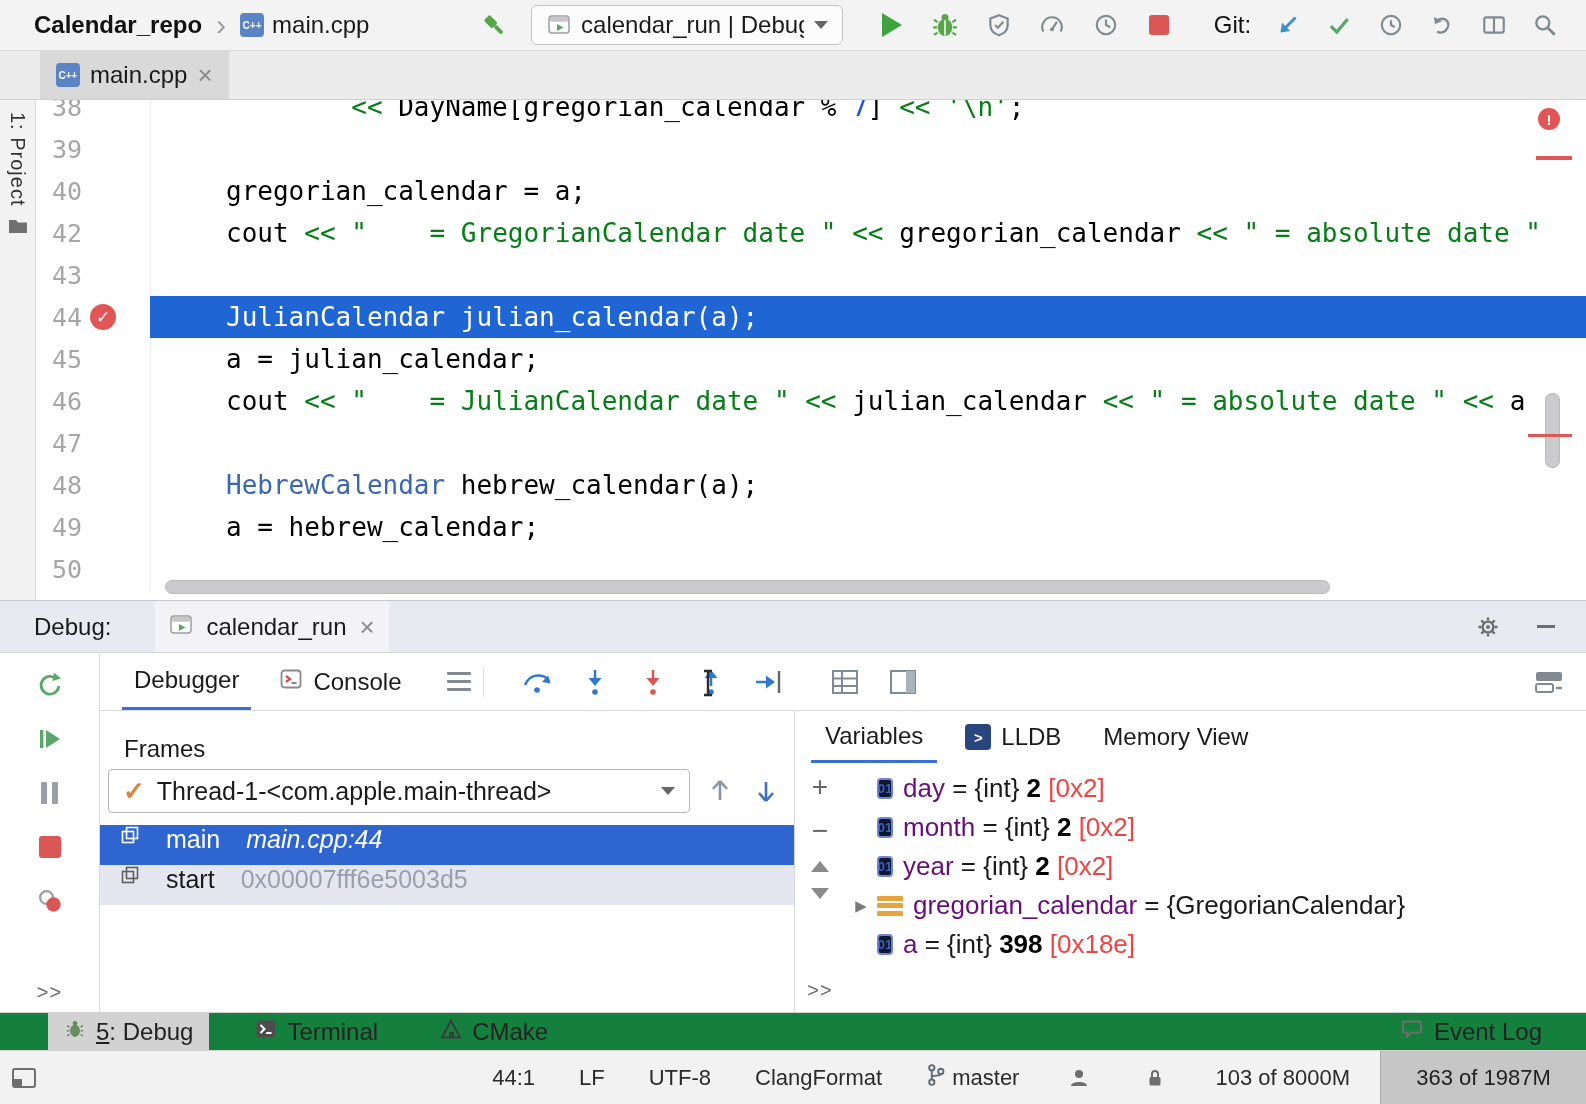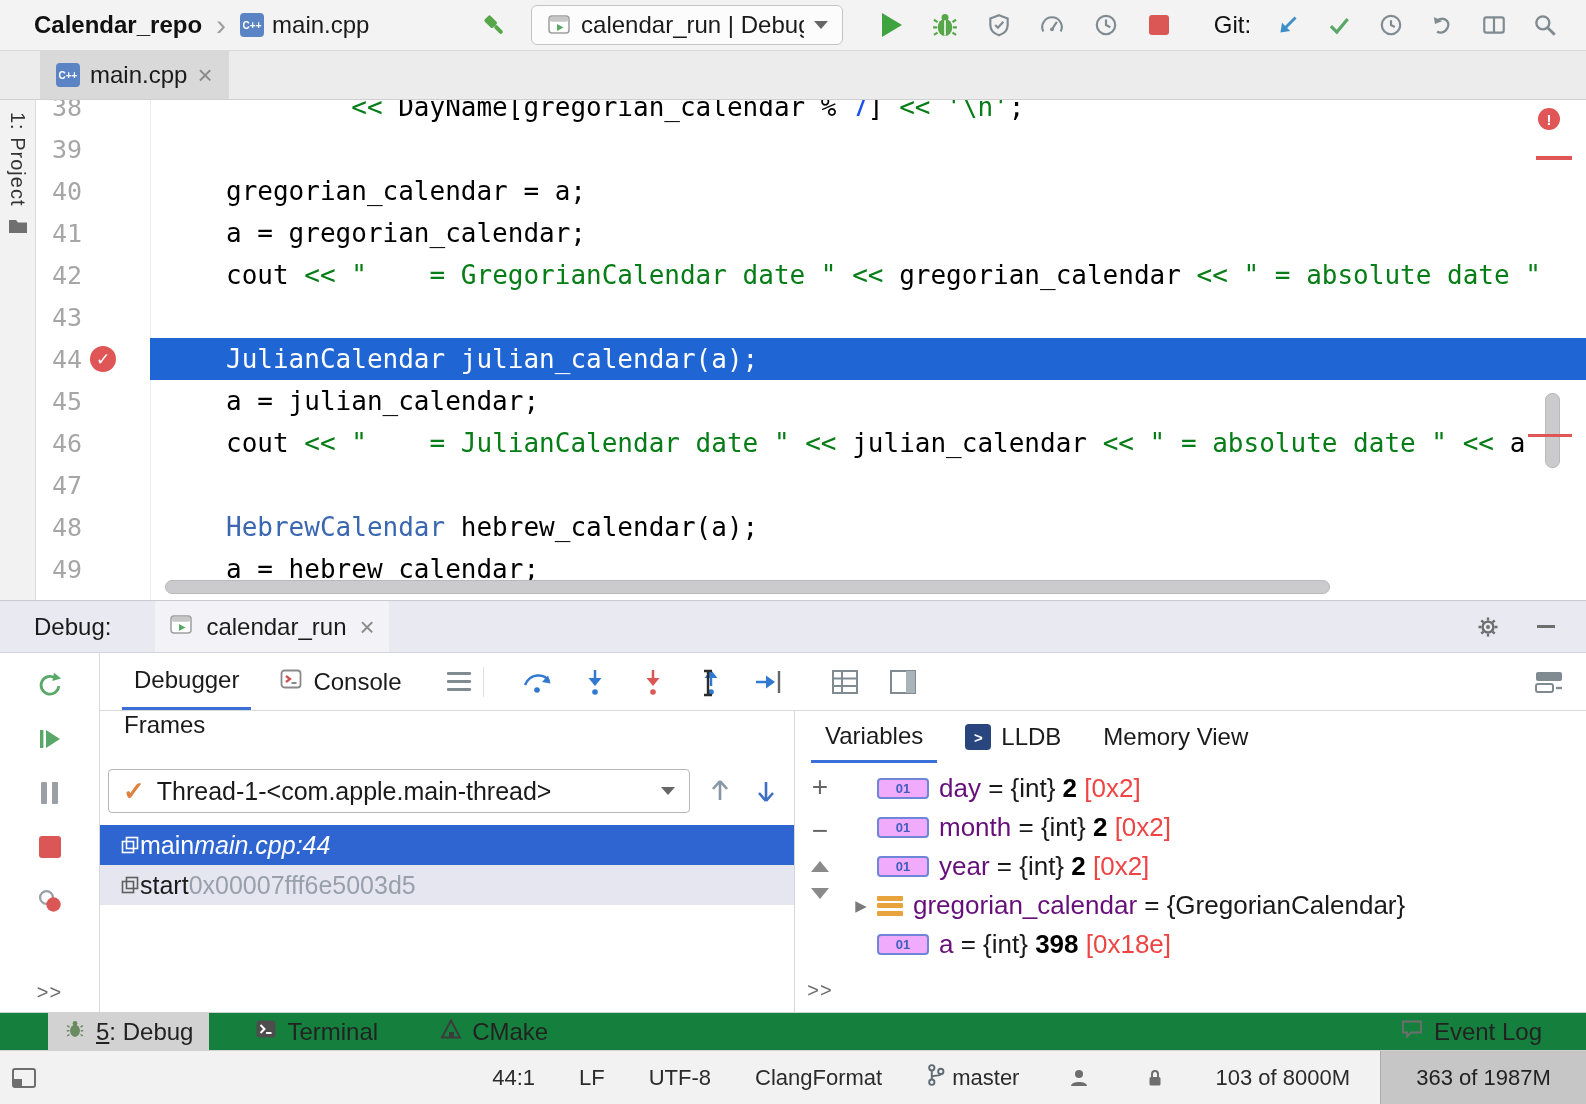--- a/index.html
+++ b/index.html
@@ -90,29 +90,29 @@
   .dtab{height:100%;display:flex;align-items:center;gap:10px;padding:0 12px;font-size:24px}
   .dtab.active{border-bottom:3px solid var(--accent,#3a6fd8)}
   .vdiv{width:1px;height:30px;background:#ddd;margin:0 12px}
   .stepicon{margin-left:24px;display:inline-flex;align-items:center;justify-content:center;width:34px;height:34px}
   .burger{display:inline-flex;flex-direction:column;gap:5px;margin-left:34px}
   .burger i{width:24px;height:3px;background:#7f8b91;border-radius:1px}
   .dbg-content{flex:1;display:flex}
 
   
   .frames-panel{flex:0 0 695px;border-right:1px solid #d6d6d6;display:flex;flex-direction:column}
-  .panel-title-row{height:52px;display:flex;align-items:flex-start;padding-left:24px}
+  .panel-title-row{height:52px;display:flex;align-items:flex-end;padding-left:24px}
   .panel-title-row .t{font-size:24px}
   .thread-row{display:flex;align-items:center;height:56px;padding:0 12px 0 8px;gap:14px}
   .tcombo{flex:1;height:44px;border:1px solid #b6b6b6;border-radius:4px;background:#fff;
           display:flex;align-items:center;gap:12px;padding:0 14px}
   .tcombo .chk{color:#e0823d;font-size:26px;font-weight:bold}
   .tcombo .lbl{font-size:25px;white-space:nowrap;overflow:hidden}
   .frame-list{flex:1;margin-top:6px;overflow:hidden}
-  .frame-row{height:40px;display:flex;align-items:center;gap:0;padding-left:20px;font-size:25px}
+  .frame-row{height:40px;display:flex;align-items:flex-start;gap:26px;padding-left:20px;font-size:25px}
   .frame-row.sel{background:var(--selection,#2e65d0);color:#fff}
   .frame-row.sel .frloc{font-style:italic}
   .frame-row:not(.sel){color:#5f5f5f}
   .frame-row:nth-child(2){background:#e6e6f0}
   .frame-row:not(.sel) .frfn{color:#1a1a1a}
   .frame-row:not(.sel) .frloc{color:#98a0ac}
   .fricon{display:inline-flex}
 
   
   .vars-panel{flex:1;display:flex;flex-direction:column}
@@ -125,21 +125,21 @@
   .vars-mini{flex:0 0 50px;display:flex;flex-direction:column;align-items:center;padding-top:10px;gap:16px}
   .vars-mini .pm{font-size:28px;color:#666;line-height:1}
   .tri-up{width:0;height:0;border-left:9px solid transparent;border-right:9px solid transparent;
           border-bottom:11px solid #8a8a8a}
   .tri-dn{width:0;height:0;border-left:9px solid transparent;border-right:9px solid transparent;
           border-top:11px solid #8a8a8a}
   .vars-mini .more{margin-top:auto;margin-bottom:10px}
   .vars-tree{flex:1;padding-top:6px;overflow:hidden}
   .var-row{height:39px;display:flex;align-items:center}
   .vexp{flex:0 0 32px;text-align:center;font-size:15px;color:#7a7a7a}
-  .vbadge{flex:0 0 auto;width:52px;height:21px;border:2px solid #6f86d8;border-radius:4px;background:#f0abfc;
+  .vbadge{flex:0 0 auto;width:16px;height:21px;border:2px solid #6f86d8;border-radius:4px;background:#0f172a;
           color:#3d5fc0;font-size:13px;font-weight:bold;display:inline-flex;align-items:center;
           justify-content:center;margin-right:10px}
   .vobj{flex:0 0 auto;width:26px;height:20px;display:inline-flex;flex-direction:column;
         justify-content:space-between;margin-right:10px}
   .vobj i{height:5px;background:#e8a33d;border-radius:1px}
   .vtext{font-size:26px;white-space:nowrap}
   .vname{color:var(--var_name,#660e7a)}
   .vval{font-weight:bold;color:#000}
   .vaddr{color:#ef4444}
 
@@ -300,27 +300,20 @@
               <span class="bpslot"></span>
             </div>
             <div class="code-cell"></div>
           </div>
           <div class="line-row">
             <div class="gutter-cell">
               <span class="lnum">40</span>
               <span class="bpslot"></span>
             </div>
             <div class="code-cell"><span class="tk tk-p">gregorian_calendar = a;</span></div>
-          </div>
-          <div class="line-row">
-            <div class="gutter-cell">
-              <span class="lnum">41</span>
-              <span class="bpslot"></span>
-            </div>
-            <div class="code-cell"><span class="tk tk-p">a = gregorian_calendar;</span></div>
           </div>
           <div class="line-row">
             <div class="gutter-cell">
               <span class="lnum">42</span>
               <span class="bpslot"></span>
             </div>
             <div class="code-cell"><span class="tk tk-p">cout </span><span class="tk tk-op">&lt;&lt; </span><span class="tk tk-str">"    = GregorianCalendar date " </span><span class="tk tk-op">&lt;&lt; </span><span class="tk tk-p">gregorian_calendar </span><span class="tk tk-op">&lt;&lt; </span><span class="tk tk-str">" = absolute date " </span></div>
           </div>
           <div class="line-row">
             <div class="gutter-cell">

